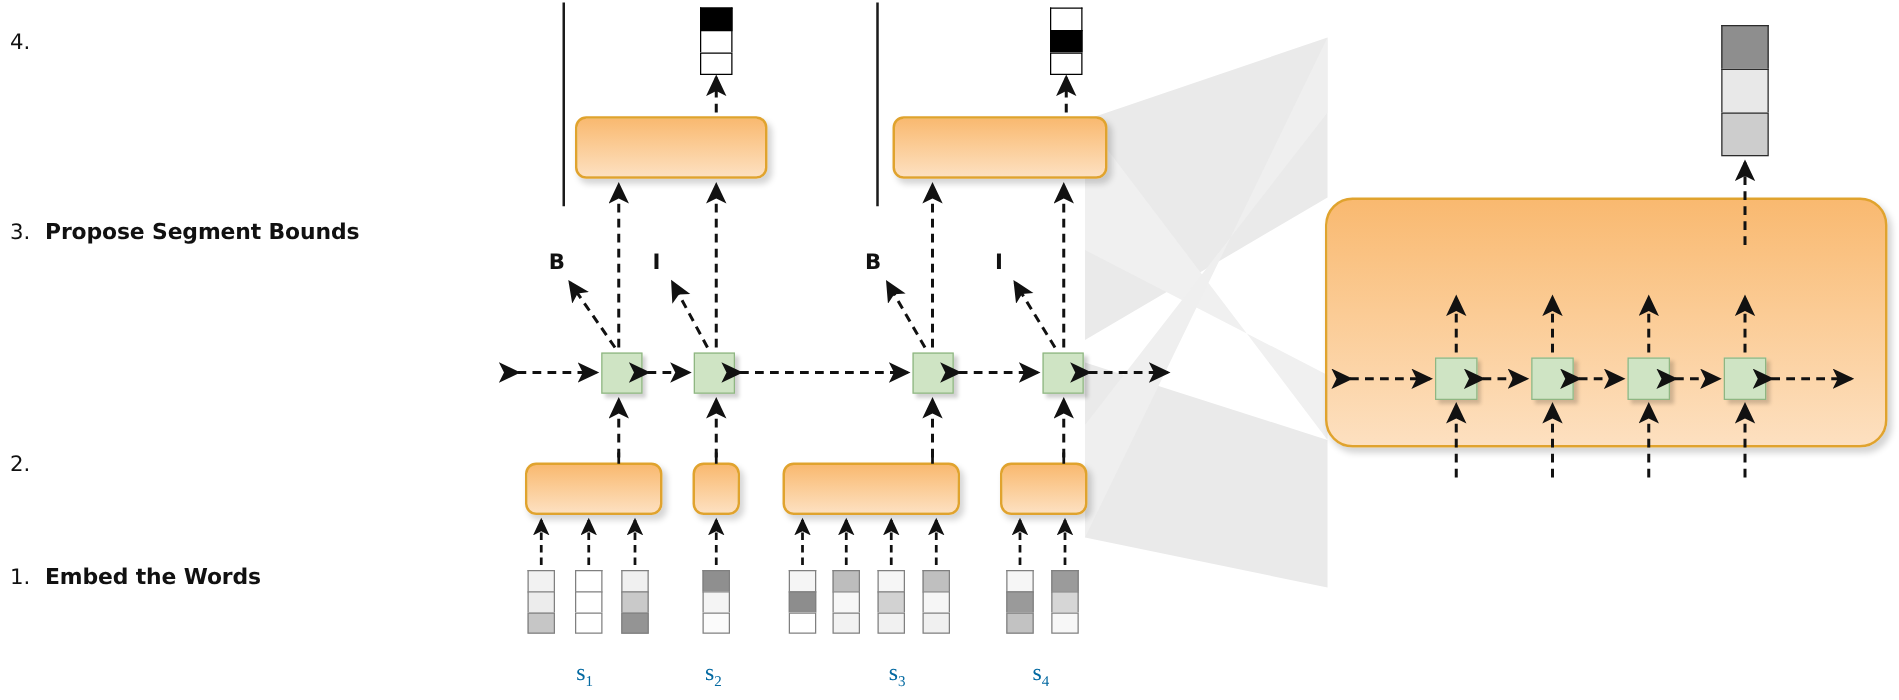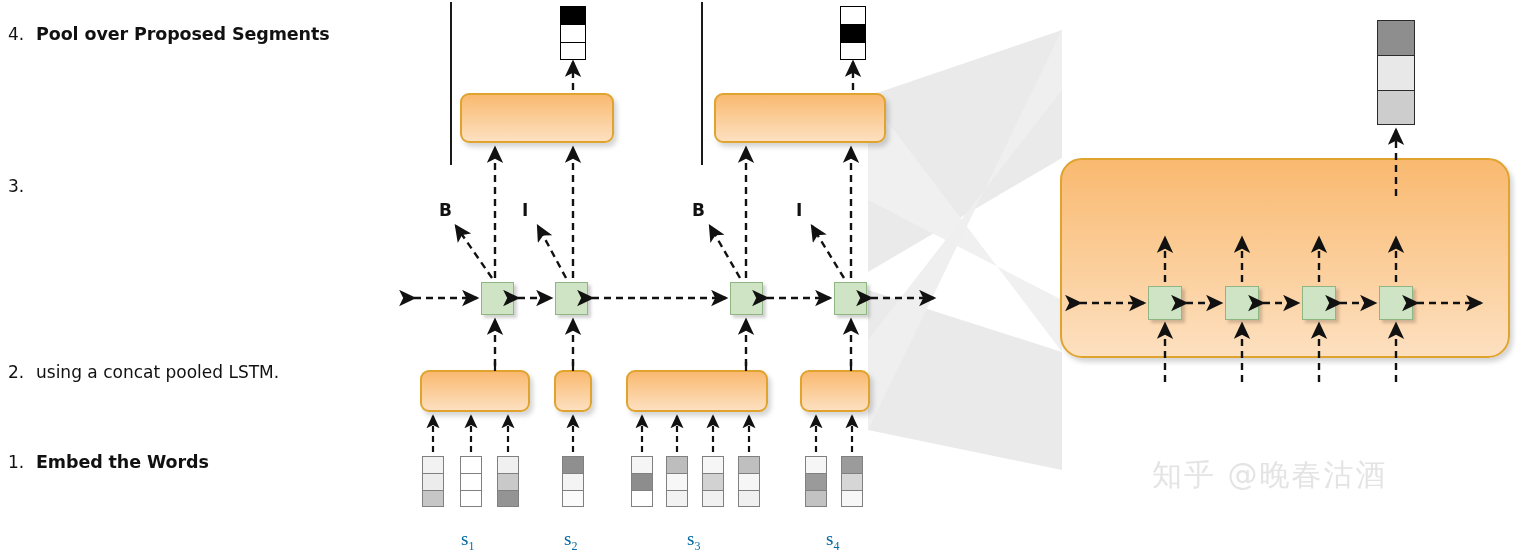--- a/index.html
+++ b/index.html
@@ -53,34 +53,33 @@
     <polygon points="868,96 868,272 1062,158 1062,30" fill="#eaeaea"></polygon>
     <polygon points="868,290 868,430 1062,470 1062,352" fill="#eaeaea"></polygon>
     <polygon points="868,96 1062,352 1062,300 868,200" fill="#f0f0f0"></polygon>
     <polygon points="868,430 1062,30 1062,90 868,340" fill="#efefef"></polygon>
     <polygon points="1062,30 1520,30 1520,470 1062,470" fill="#f2f2f2" opacity="0.0"></polygon>
   </svg>
 
   <div class="legend-item" style="top:24px;">
     <span class="legend-num">4.</span>
     <div class="legend-body">
-      <b>Pool over Proposed Segments</b>
     </div>
   </div>
 
   <div class="legend-item" style="top:176px;">
     <span class="legend-num">3.</span>
     <div class="legend-body">
+      <b>Propose Segment Bounds</b>
     </div>
   </div>
 
   <div class="legend-item" style="top:362px;">
     <span class="legend-num">2.</span>
     <div class="legend-body">
-      <span>using a concat pooled LSTM.</span>
     </div>
   </div>
 
   <div class="legend-item" style="top:452px;">
     <span class="legend-num">1.</span>
     <div class="legend-body">
       <b>Embed the Words</b>
     </div>
   </div>
 
@@ -164,21 +163,21 @@
       </div>
       <div class="cellstack" style="left: 841px; top: 456px; width: 22px;">
         <div class="cell" style="height: 17px; background: rgb(155, 155, 155);"></div>
         <div class="cell" style="height: 17px; background: rgb(214, 214, 214);"></div>
         <div class="cell" style="height: 17px; background: rgb(247, 247, 247);"></div>
       </div>
     </div>
 
   <div class="slbl" style="left:461px;top:528px;"><span>s</span><sub>1</sub></div>
   <div class="slbl" style="left:564px;top:528px;"><span>s</span><sub>2</sub></div>
-  <div class="slbl" style="left:687px;top:528px;"><span>s</span><sub>3</sub></div>
+  <div class="slbl" style="left:711px;top:528px;"><span>s</span><sub>3</sub></div>
   <div class="slbl" style="left:826px;top:528px;"><span>s</span><sub>4</sub></div>
 
   <div class="orange" style="left:1060px;top:158px;width:450px;height:200px;border-radius:22px;"></div>
 
 
   <div class="green" style="left:1148px;top:286px;width:34px;height:34px;"></div>
   <div class="green" style="left:1225px;top:286px;width:34px;height:34px;"></div>
   <div class="green" style="left:1302px;top:286px;width:34px;height:34px;"></div>
   <div class="green" style="left:1379px;top:286px;width:34px;height:34px;"></div>
 
@@ -258,15 +257,14 @@
     </g>
 
     <g stroke="#111" stroke-width="2.2" fill="none">
       <line x1="495" y1="362" x2="495" y2="371"></line>
       <line x1="573" y1="362" x2="573" y2="371"></line>
       <line x1="746" y1="362" x2="746" y2="371"></line>
       <line x1="851" y1="362" x2="851" y2="371"></line>
     </g>
   </svg>
 
-  <div class="watermark" style="left:1152px;top:455px;">知乎 @晚春沽酒</div>
 
 </div>
 
 </body></html>

